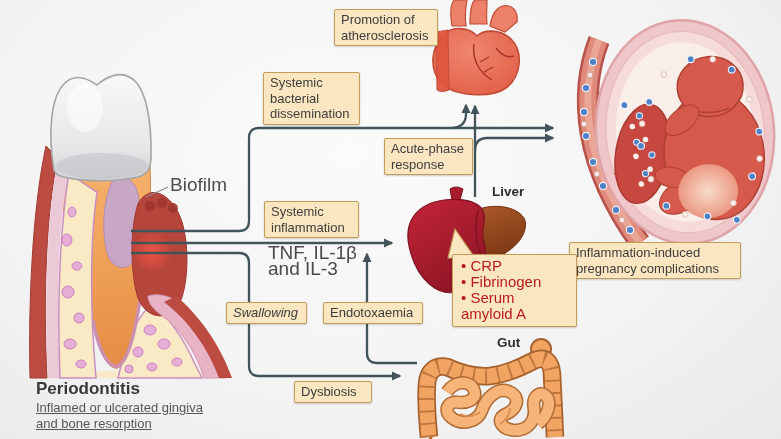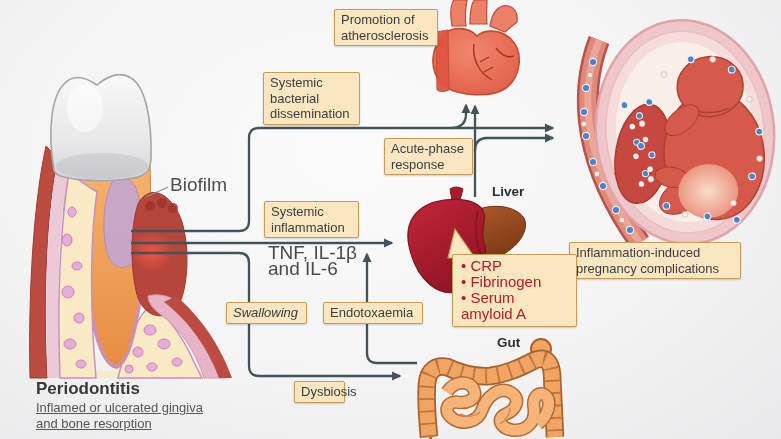--- a/index.html
+++ b/index.html
@@ -245,33 +245,33 @@
 <div class="lblbox" style="left:384px; top:138px; width:89px;">Acute-phase
 response</div>
 
 <div class="lblbox" style="left:264px; top:201px; width:95px;">Systemic
 inflammation</div>
 
 <div class="lblbox" style="left:226px; top:302px; width:81px;font-style:italic;">Swallowing</div>
 
 <div class="lblbox" style="left:323px; top:302px; width:100px;">Endotoxaemia</div>
 
-<div class="lblbox" style="left:294px; top:381px; width:51px;">Dysbiosis</div>
+<div class="lblbox" style="left:294px; top:381px; width:78px;">Dysbiosis</div>
 
 <div class="lblbox" style="left:569px; top:242px; width:172px;">Inflammation-induced
 pregnancy complications</div>
 
 <div class="callout" style="left:452px; top:254px; width:125px;">
   <div class="li">CRP</div>
   <div class="li">Fibrinogen</div>
   <div class="li">Serum amyloid A</div>
 </div>
 
 <div class="plain" style="left:268px; top:245px;">TNF, IL-1β
-and IL-6</div>
+and IL-3</div>
 
 <div class="plain" style="left:170px; top:177px; color:#4f4f4f;">Biofilm</div>
 
 <div class="organ-label" style="left:452px; top:184px;">Liver</div>
 
 <div class="organ-label" style="left:457px; top:335px;">Gut</div>
 
 <div class="caption">
   <div class="t">Periodontitis</div>
   <div class="d">Inflamed or ulcerated gingiva

